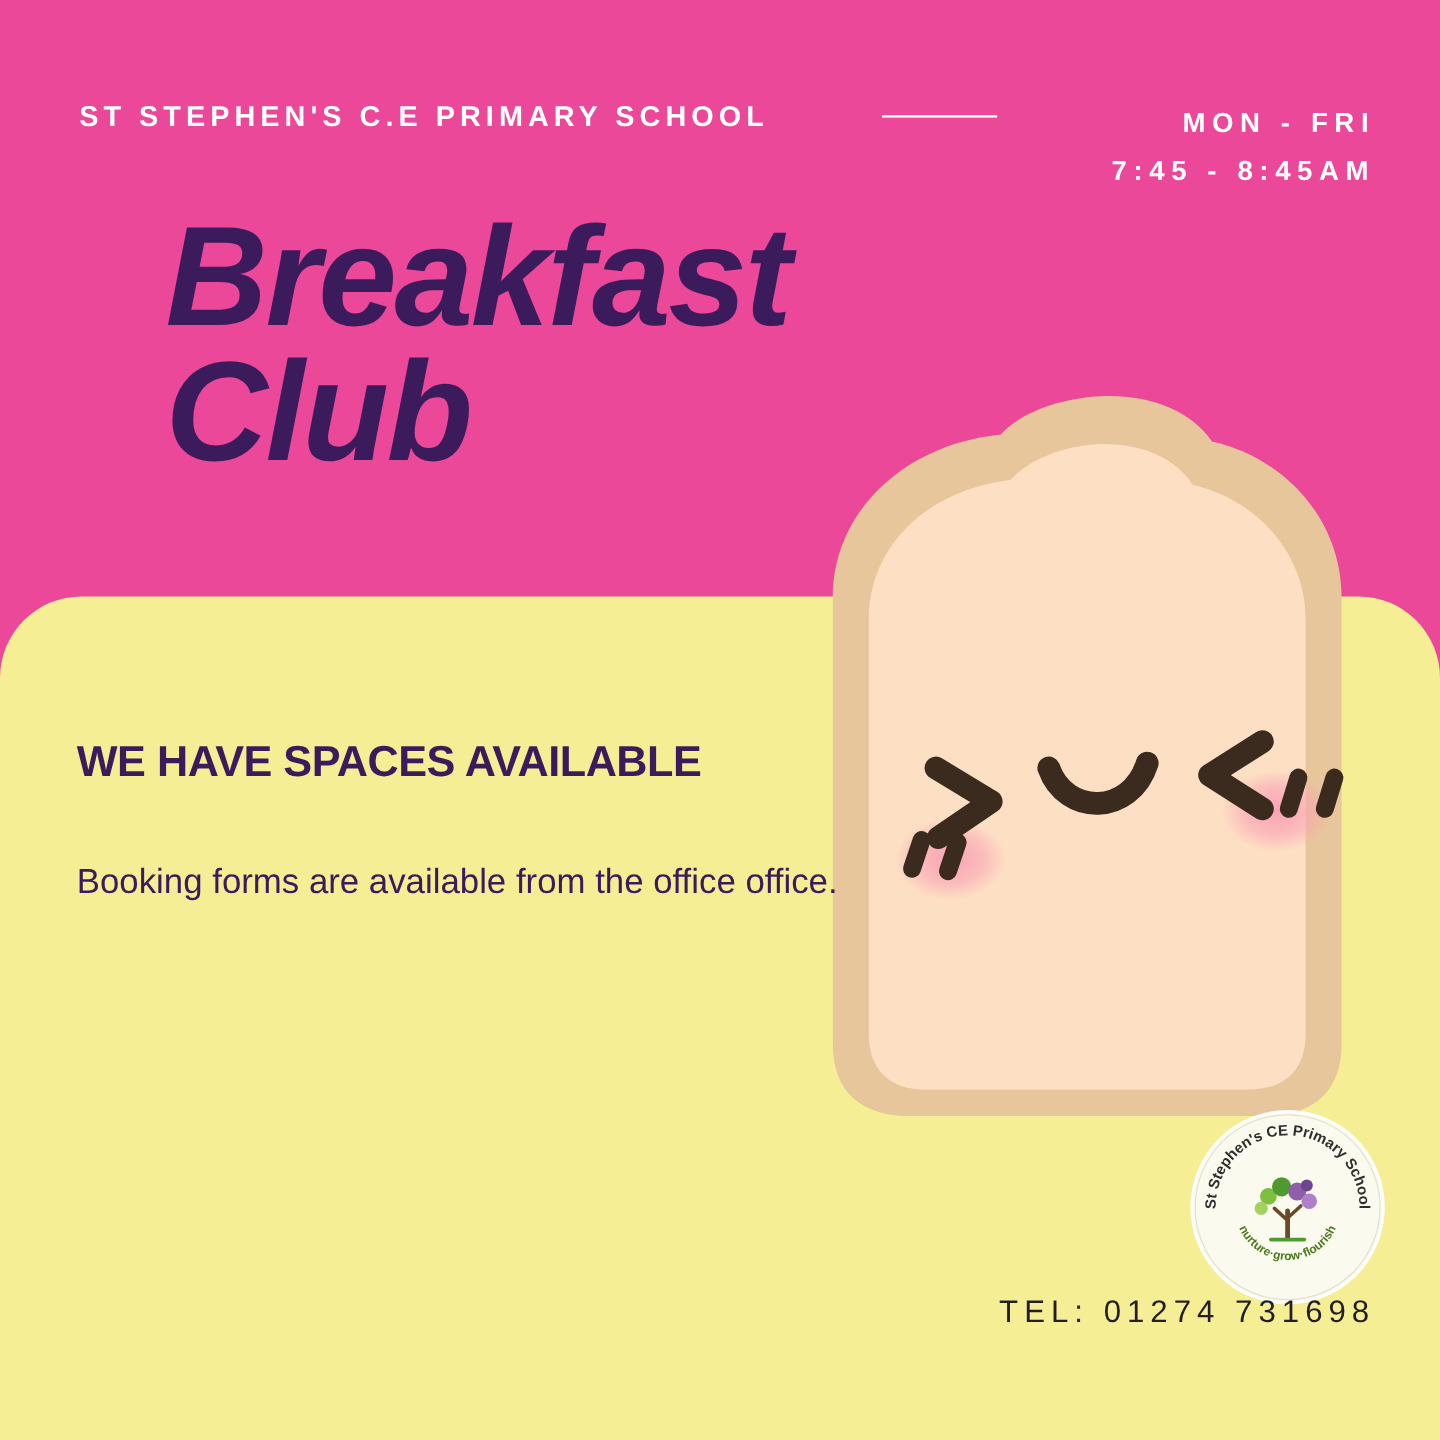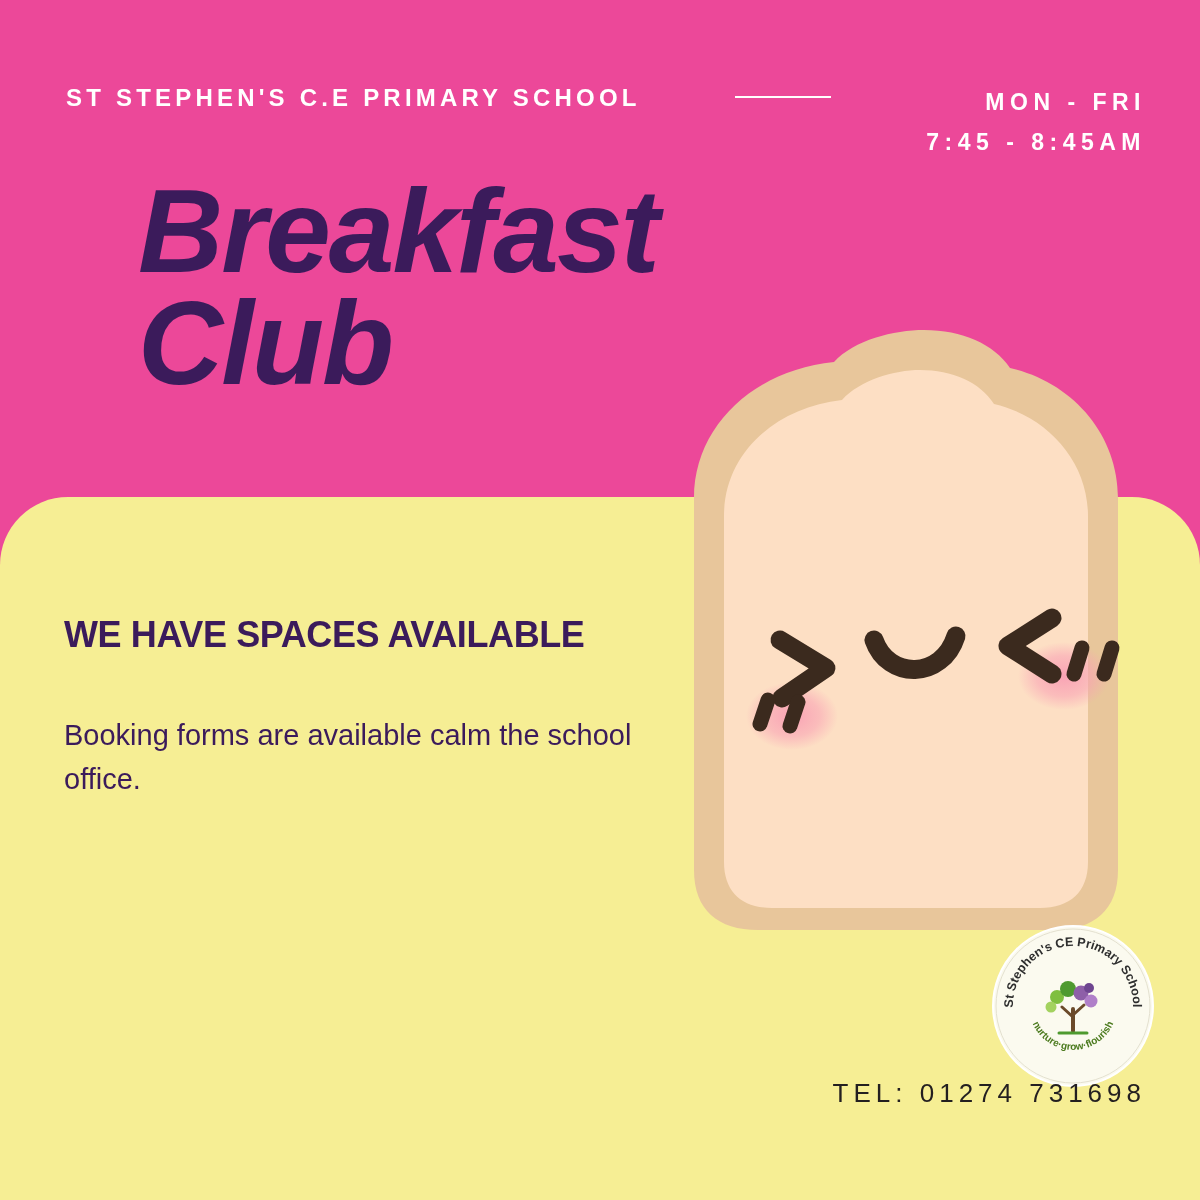--- a/index.html
+++ b/index.html
@@ -196,21 +196,21 @@
 
       <path d="M156 370 L148 394" stroke="#3B2A1E" stroke-width="15" stroke-linecap="round"></path>
       <path d="M186 372 L178 396" stroke="#3B2A1E" stroke-width="15" stroke-linecap="round"></path>
       <path d="M470 318 L462 344" stroke="#3B2A1E" stroke-width="15" stroke-linecap="round"></path>
       <path d="M500 318 L492 344" stroke="#3B2A1E" stroke-width="15" stroke-linecap="round"></path>
     </svg>
   </div>
 
   <div class="panel-inner">
     <h2 class="headline">WE HAVE SPACES AVAILABLE</h2>
-    <p class="body-text gap">Booking forms are available calm the school office.</p>
+    <p class="body-text gap">Booking forms are available from the office office.</p>
   </div>
 
   <div class="logo-badge">
     <svg width="158" height="158" viewBox="0 0 158 158" xmlns="http://www.w3.org/2000/svg">
       <circle cx="79" cy="79" r="77" fill="#FBFAEF" stroke="#E3E0CF" stroke-width="1"></circle>
       <defs>
         <path id="ringTop" d="M 79,79 m -60,0 a 60,60 0 1,1 120,0" fill="none"></path>
         <path id="ringBot" d="M 79,79 m -44,0 a 44,44 0 1,0 88,0" fill="none"></path>
       </defs>
       <text font-family="'Liberation Sans', sans-serif" font-size="12.5" font-weight="bold" fill="#2E2E2E">

